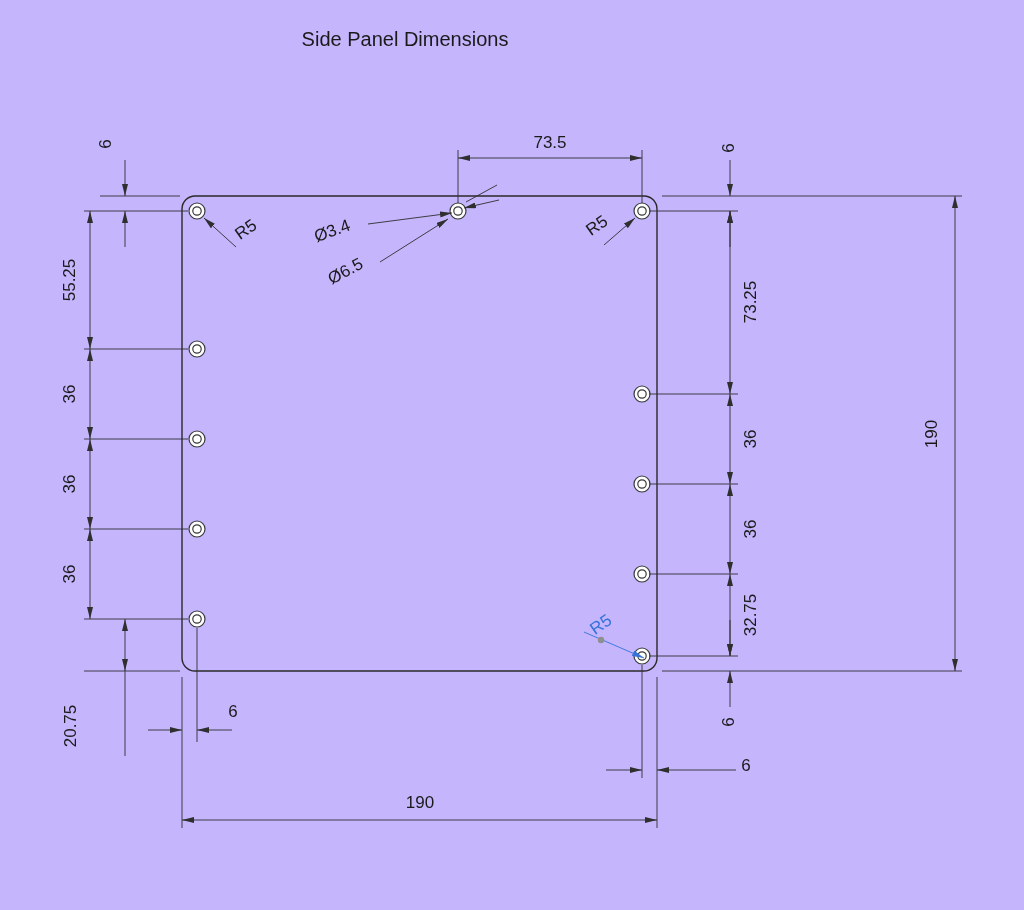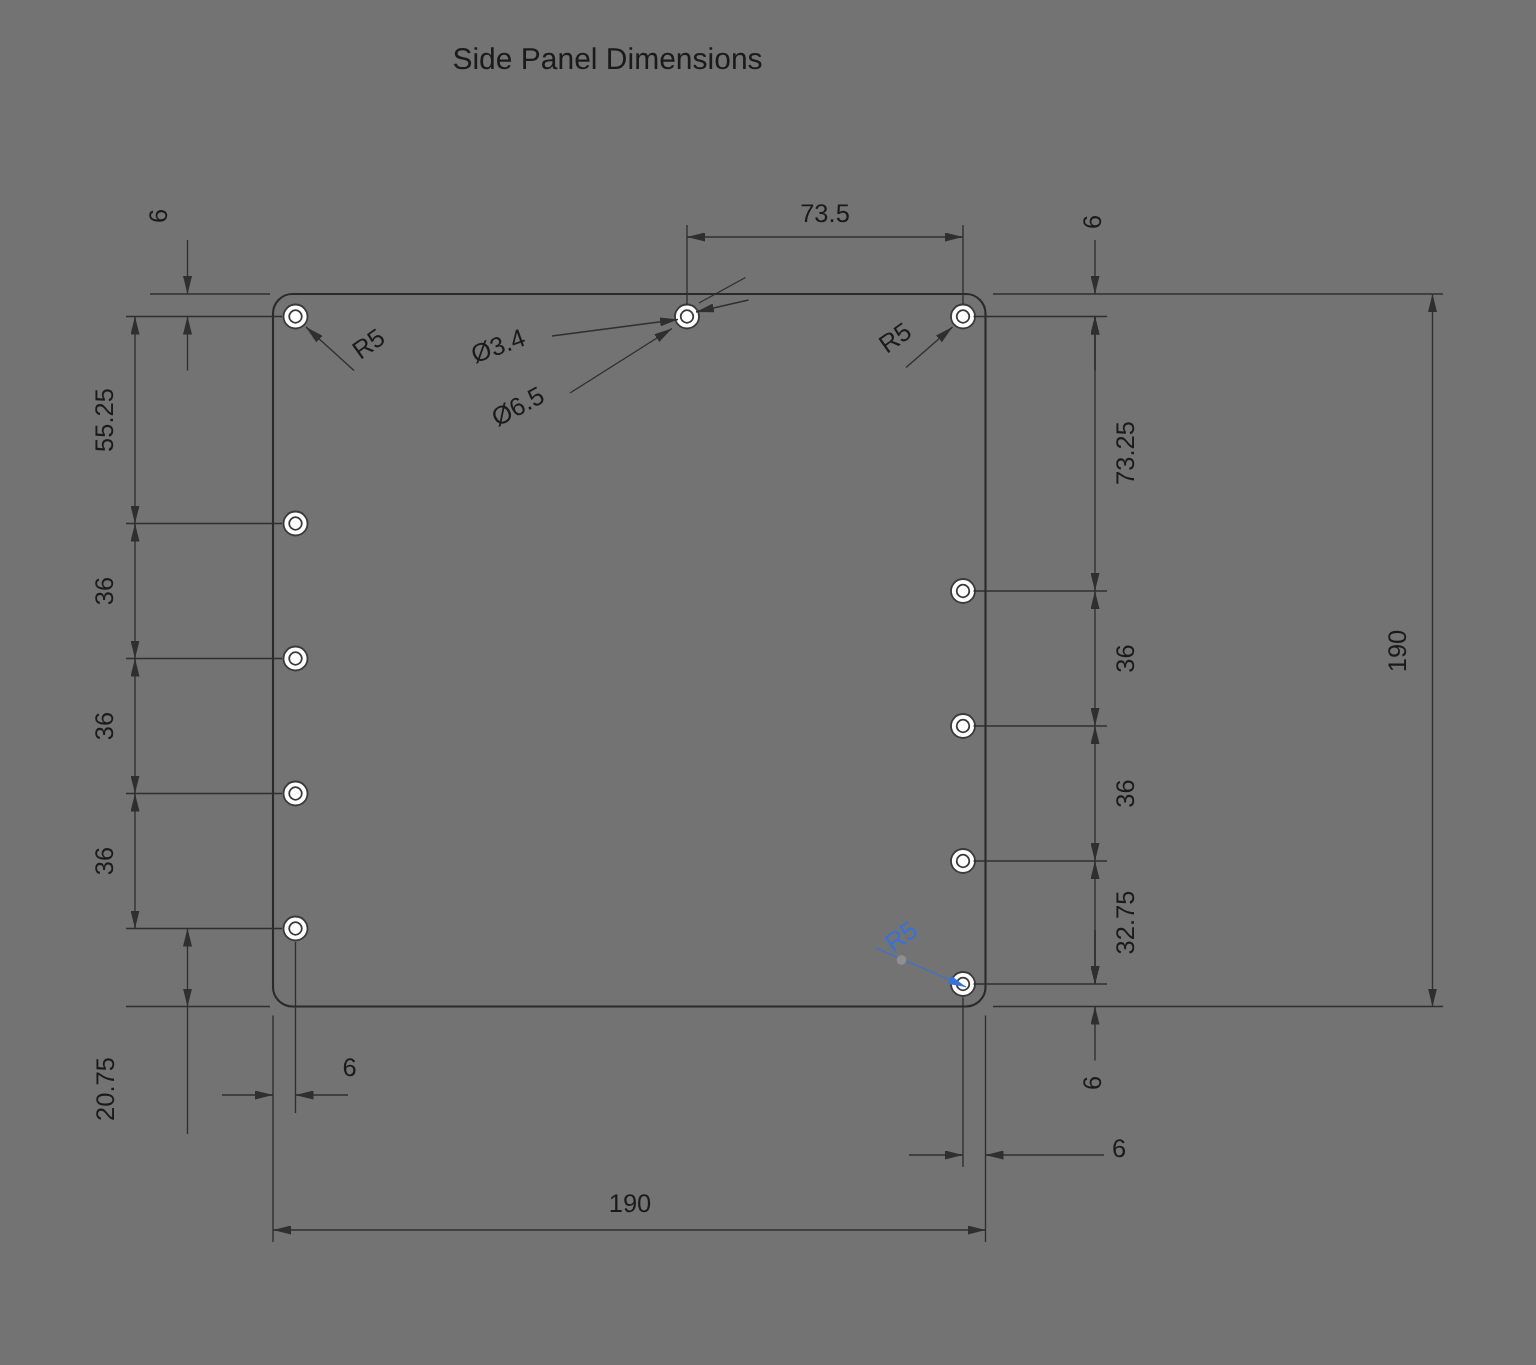--- a/index.html
+++ b/index.html
@@ -5,21 +5,21 @@
   html, body {
     margin: 0;
     padding: 0;
     background: #ffffff;
     font-family: "Liberation Sans", sans-serif;
   }
   .canvas {
     position: relative;
     width: 1024px;
     height: 910px;
-    background: #737373;
+    background: #c4b5fd;
     overflow: hidden;
   }
   svg { display: block; }
   .geo {
     fill: none;
     stroke: #2a2a2a;
     stroke-width: 1.4;
   }
   .hole-outer, .hole-inner {
     fill: #ffffff;

